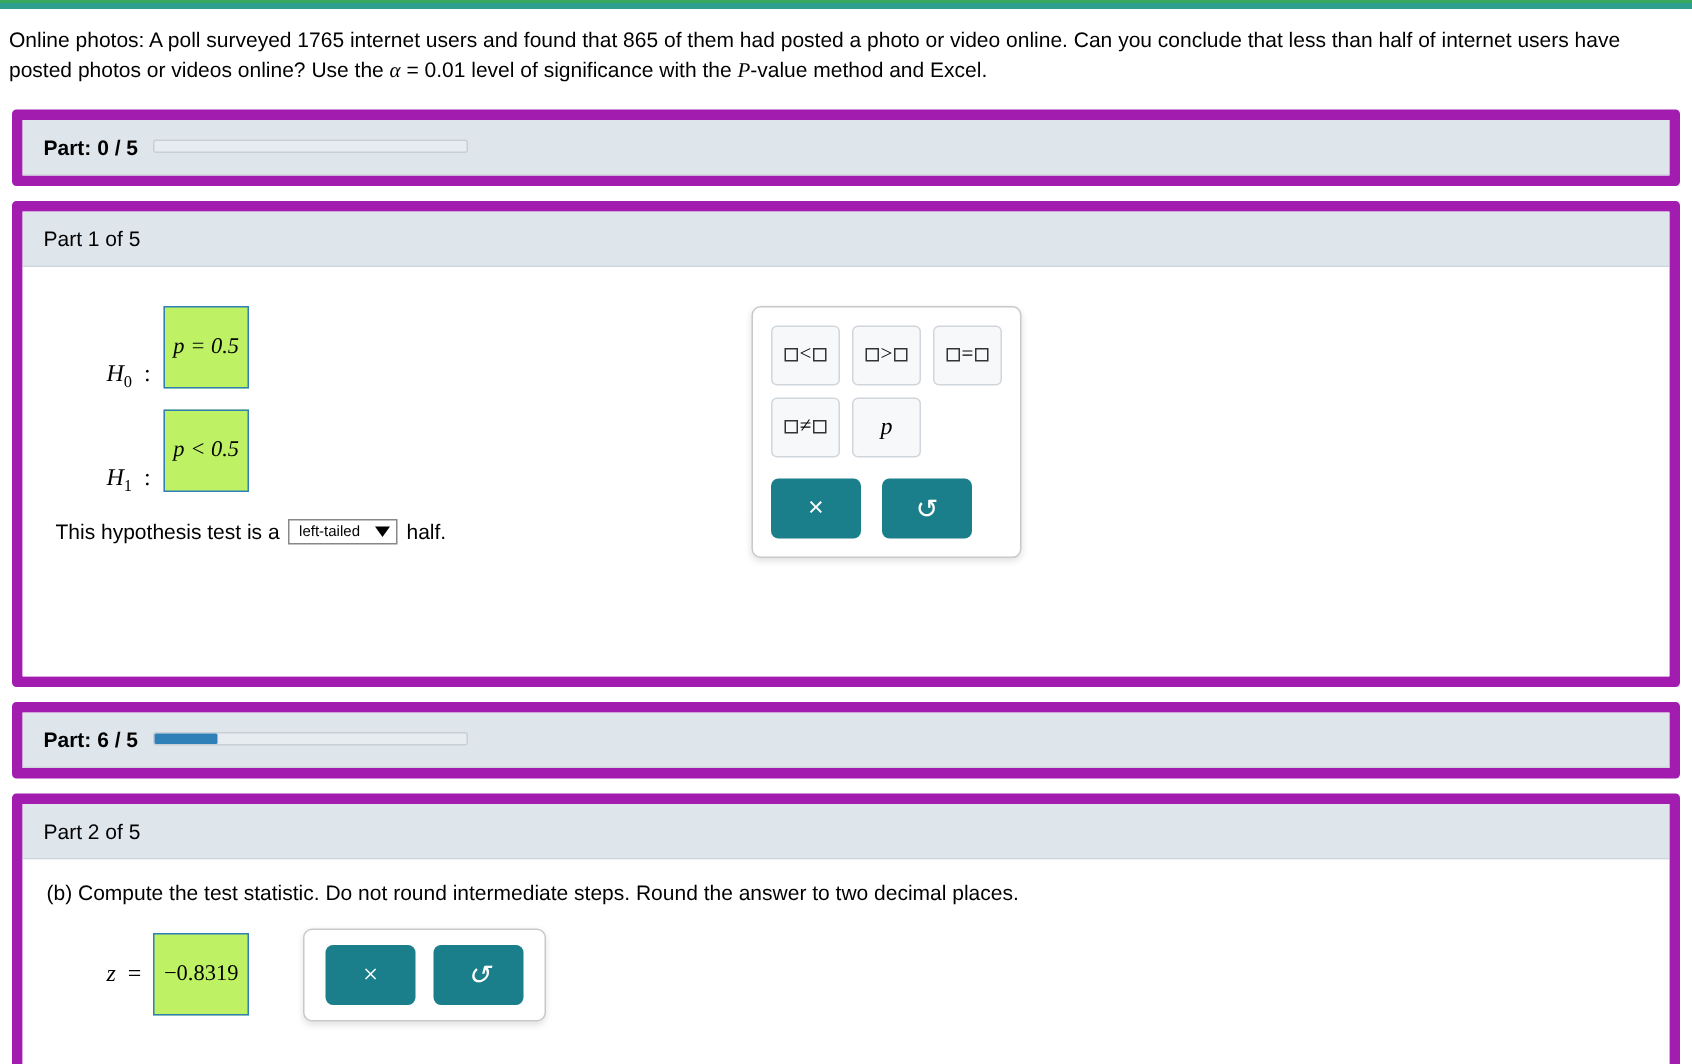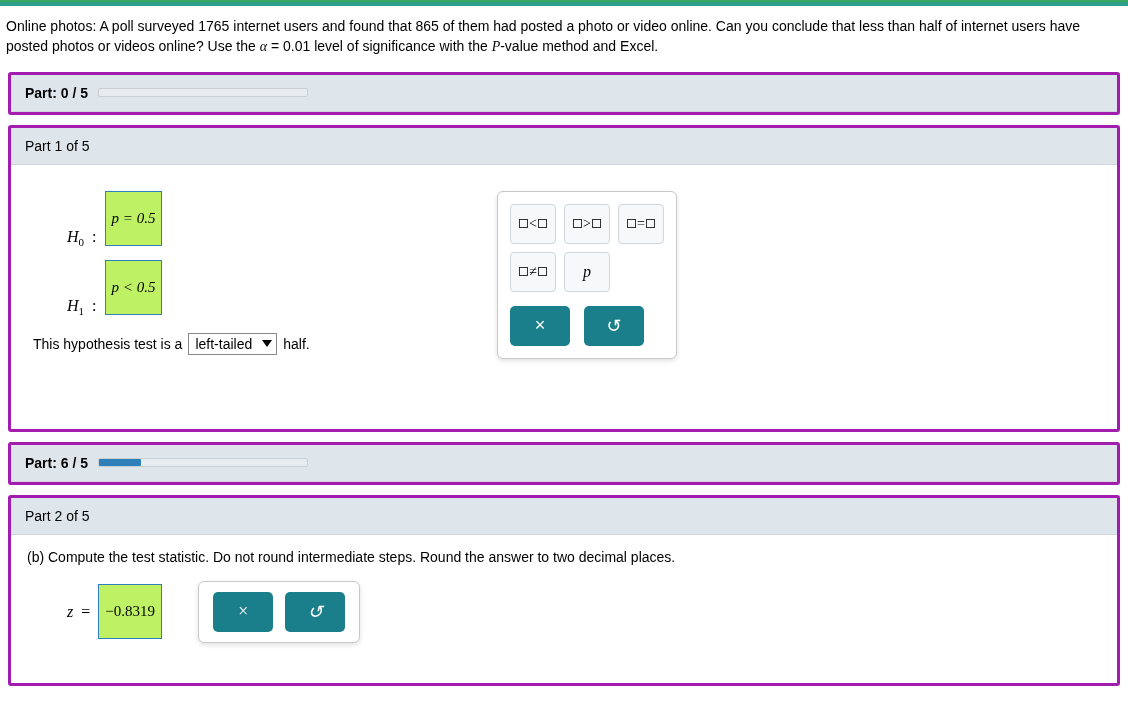--- a/index.html
+++ b/index.html
@@ -16,21 +16,21 @@
     border-top: 2px solid #37a95f;
   }
   .question {
     padding: 10px 6px 14px 6px;
     line-height: 1.45;
   }
   .question .bold { font-weight: normal; }
   .question i.var { font-style: italic; font-family: Georgia, 'Times New Roman', serif;}
   .panel {
     margin: 0 8px 10px 8px;
-    border: 3px solid #a21caf;
+    border: 7px solid #a21caf;
     border-radius: 3px;
     overflow: hidden;
   }
   .panel-header {
     background: #dee6ec;
     padding: 10px 14px;
     font-size: 14px;
     border-bottom: 1px solid #d0d6db;
   }
   .panel-header.progress {
@@ -71,35 +71,35 @@
     border: 1px solid #2f7fb8;
     padding: 18px 6px;
     font-family: Georgia, 'Times New Roman', serif;
     font-style: italic;
     font-size: 15px;
     background: #bef264;
     min-width: 40px;
     display: inline-block;
   }
   .tail-line {
-    margin: 18px 0 0 6px;
+    margin: 18px 0 14px 6px;
     display: flex;
     align-items: center;
     gap: 6px;
     font-size: 14px;
   }
   .select-box {
     border: 1px solid #888;
     background: #fff;
     padding: 2px 4px 2px 6px;
     display: inline-flex;
     align-items: center;
     gap: 10px;
     font-family: Verdana, sans-serif;
-    font-size: 14px;
+    font-size: 10px;
   }
   .select-box .caret {
     width: 0; height: 0;
     border-left: 5px solid transparent;
     border-right: 5px solid transparent;
     border-top: 7px solid #000;
   }
   .palette {
     position: relative;
     background: #fff;

